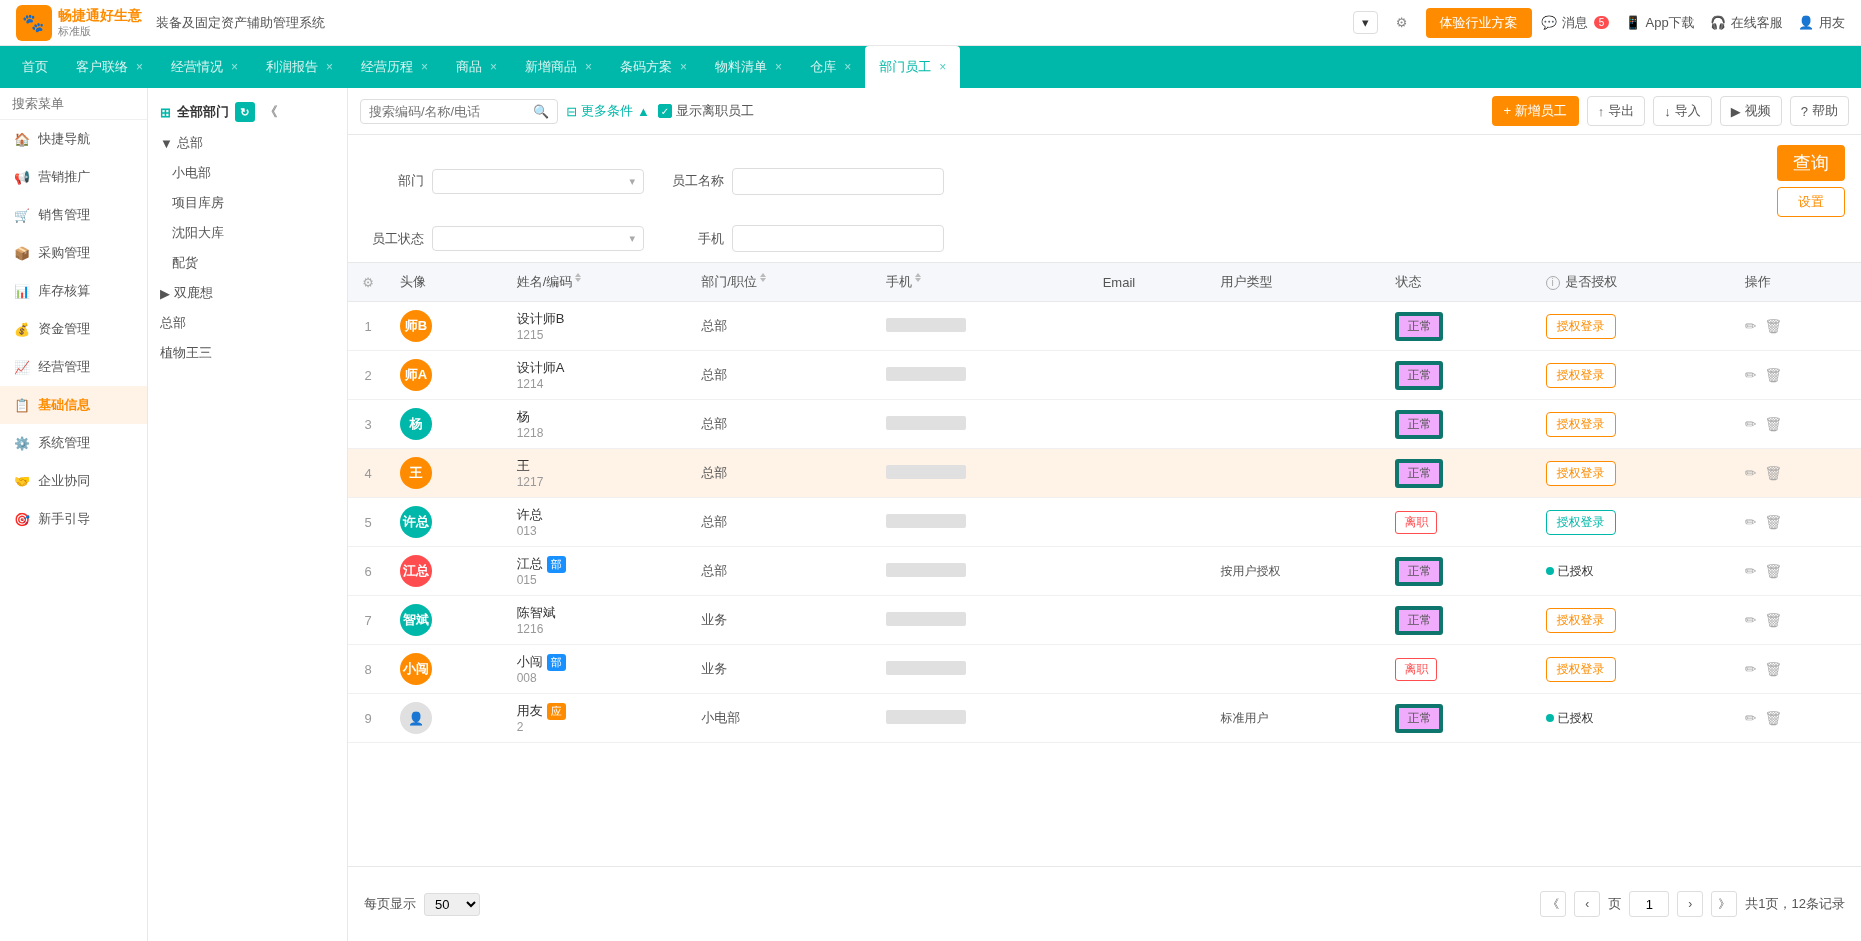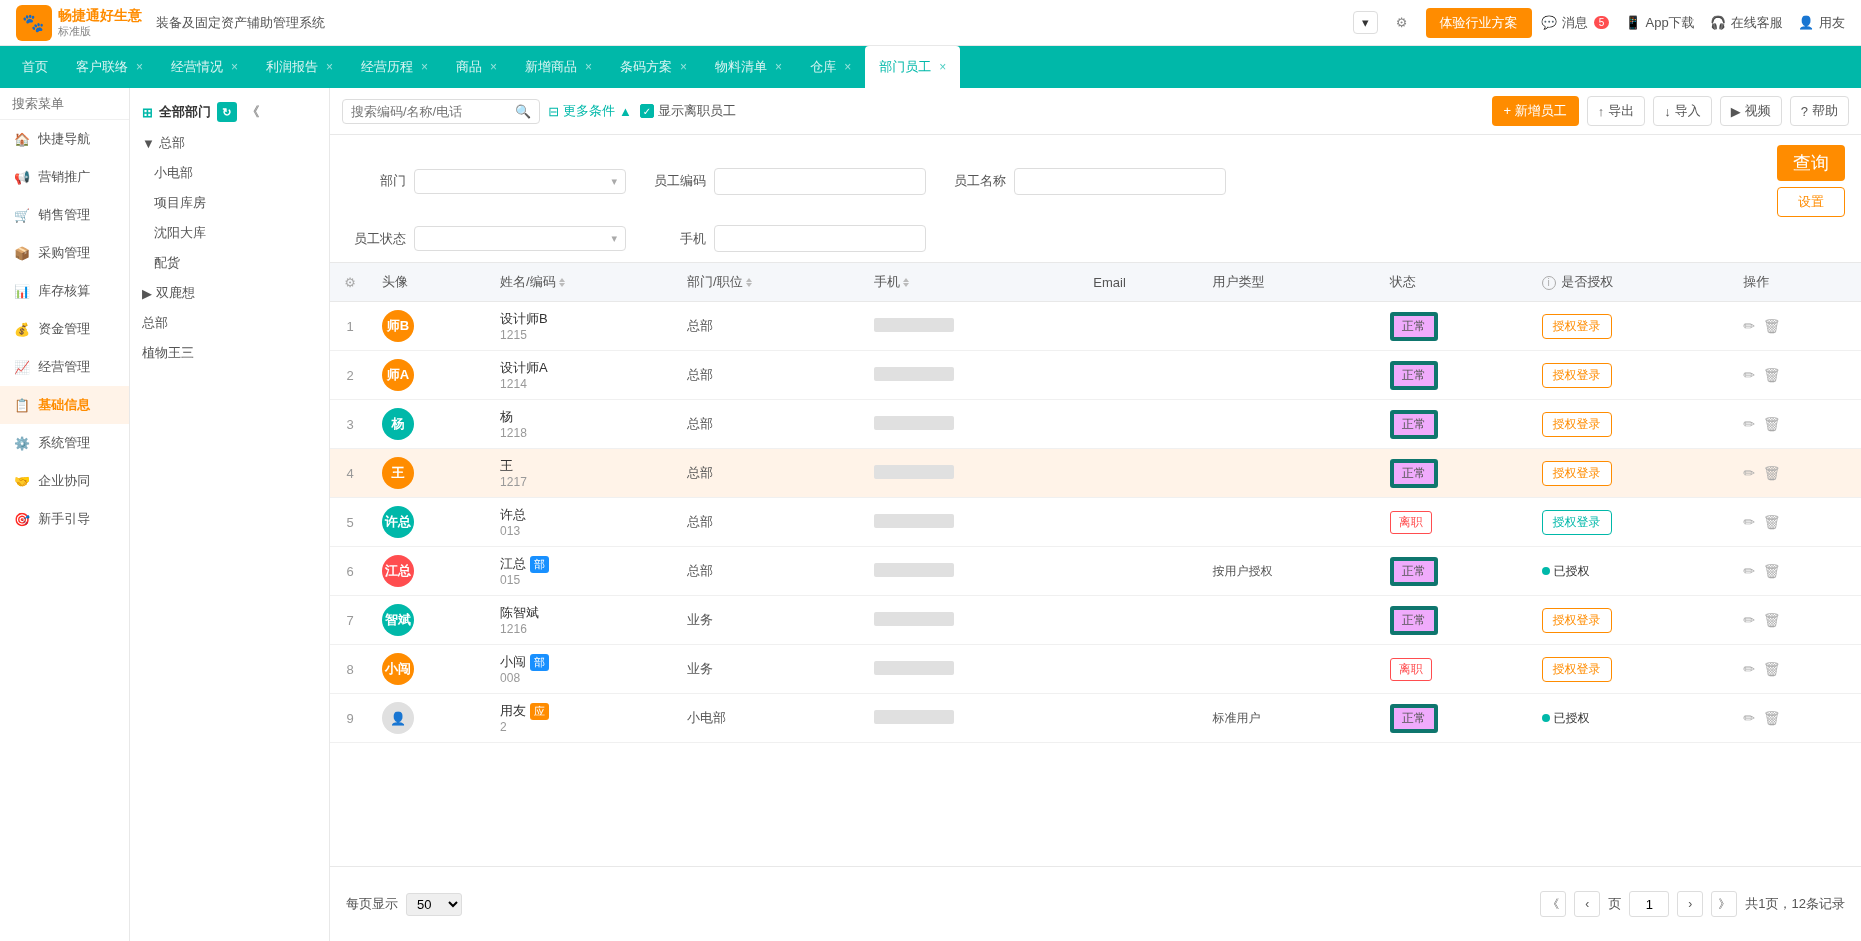--- a/index.html
+++ b/index.html
@@ -90,31 +90,31 @@
     
     .table-footer { display: flex; align-items: center; padding: 24px 16px; background: white; border-top: 1px solid #e8e8e8; font-size: 13px; color: #555; gap: 8px; }
     .footer-page-info { margin-left: auto; display: flex; align-items: center; gap: 8px; }
     .page-btn { width: 26px; height: 26px; border: 1px solid #ddd; border-radius: 3px; display: flex; align-items: center; justify-content: center; cursor: pointer; font-size: 12px; background: white; }
     .page-input { width: 40px; height: 26px; border: 1px solid #ddd; border-radius: 3px; text-align: center; font-size: 13px; }
     .per-page-select { border: 1px solid #ddd; border-radius: 3px; padding: 2px 6px; font-size: 13px; }
 
     
     .info-icon { display: inline-flex; align-items: center; justify-content: center; width: 14px; height: 14px; border-radius: 50%; border: 1px solid #aaa; color: #aaa; font-size: 10px; margin-right: 2px; }
 
-    .th-sort { display: flex; align-items: center; gap: 3px; cursor: pointer; }
+    .th-sort { display: flex; align-items: flex-start; gap: 3px; cursor: pointer; }
     .sort-arrows { display: flex; flex-direction: column; gap: 1px; }
     .sort-arrow { width: 0; height: 0; border-left: 3px solid transparent; border-right: 3px solid transparent; }
     .sort-arrow-up { border-bottom: 4px solid #bbb; }
     .sort-arrow-down { border-top: 4px solid #bbb; }
 
     .gear-icon-sm { color: #aaa; cursor: pointer; }
     .col-settings { width: 32px; text-align: center; }
 
     
-    .left-nav { width: 130px; background: white; border-right: 1px solid #e8e8e8; overflow-y: auto; }
+    .left-nav { width: 148px; background: white; border-right: 1px solid #e8e8e8; overflow-y: auto; }
     .left-nav-item { display: flex; align-items: center; padding: 10px 14px; font-size: 13px; color: #555; cursor: pointer; gap: 8px; }
     .left-nav-item.active { background: #fff3e8; color: #ff8c00; font-weight: bold; }
     .left-nav-search { display: flex; align-items: center; padding: 8px 12px; gap: 6px; border-bottom: 1px solid #f0f0f0; }
     .left-nav-search input { border: none; outline: none; font-size: 13px; flex: 1; background: transparent; }
 
     
     .outer { display: flex; flex-direction: column; height: 941px; overflow: hidden; }
   </style>
 </head>
 <body>
@@ -330,24 +330,20 @@
         </div>
 
         <div style="background: white; border-bottom: 1px solid #e8e8e8; padding: 10px 16px;">
           <div style="display: flex; gap: 20px; flex-wrap: wrap; margin-bottom: 8px;">
             <div class="filter-item">
               <span class="filter-label">部门</span>
               <div class="filter-select" style="min-width:200px;">
                 <span></span>
                 <span class="filter-select-arrow">▾</span>
               </div>
-            </div>
-            <div class="filter-item">
-              <span class="filter-label">员工编码</span>
-              <input class="filter-input" type="text" style="min-width: 200px;">
             </div>
             <div class="filter-item">
               <span class="filter-label">员工名称</span>
               <input class="filter-input" type="text" style="min-width: 200px;">
             </div>
             <div style="display: flex; flex-direction: column; gap: 6px; margin-left: auto;">
               <button class="filter-btn-query">查询</button>
               <button class="filter-btn-set">设置</button>
             </div>
           </div>

